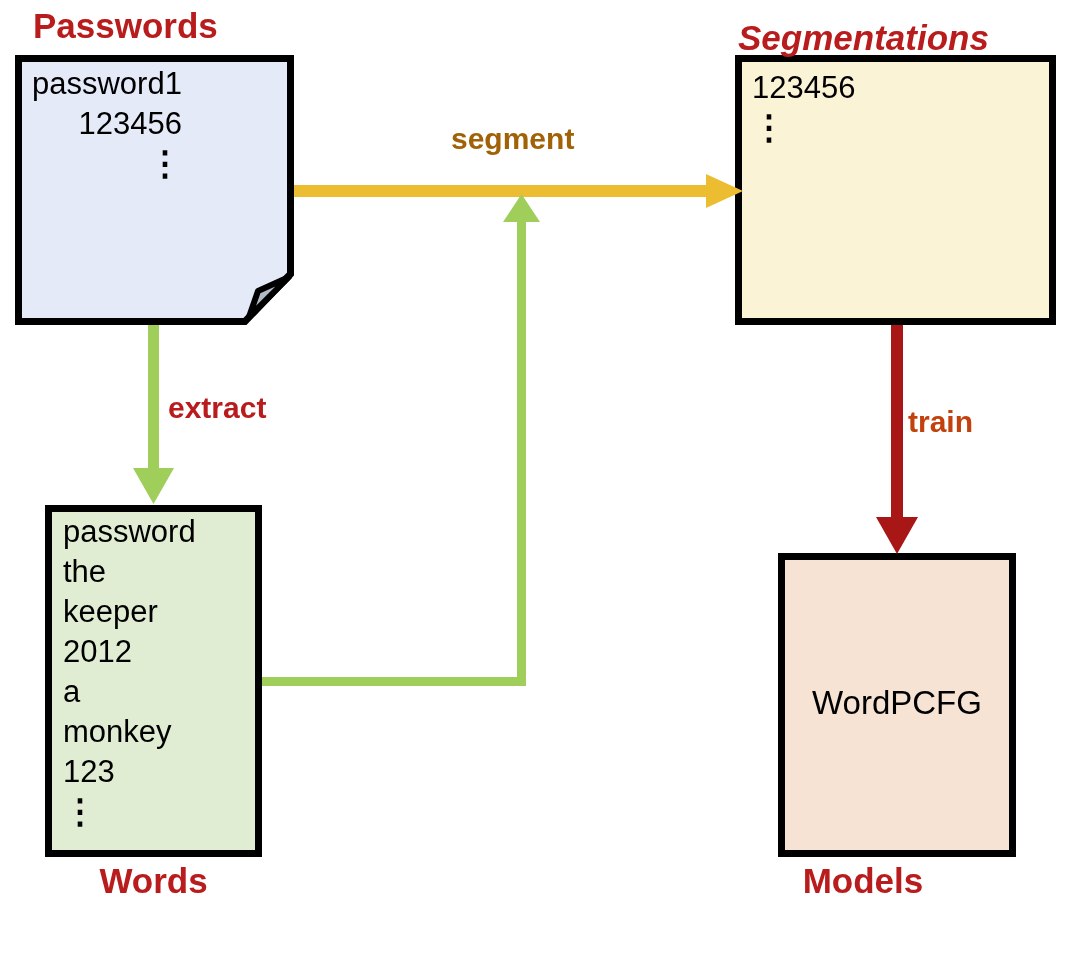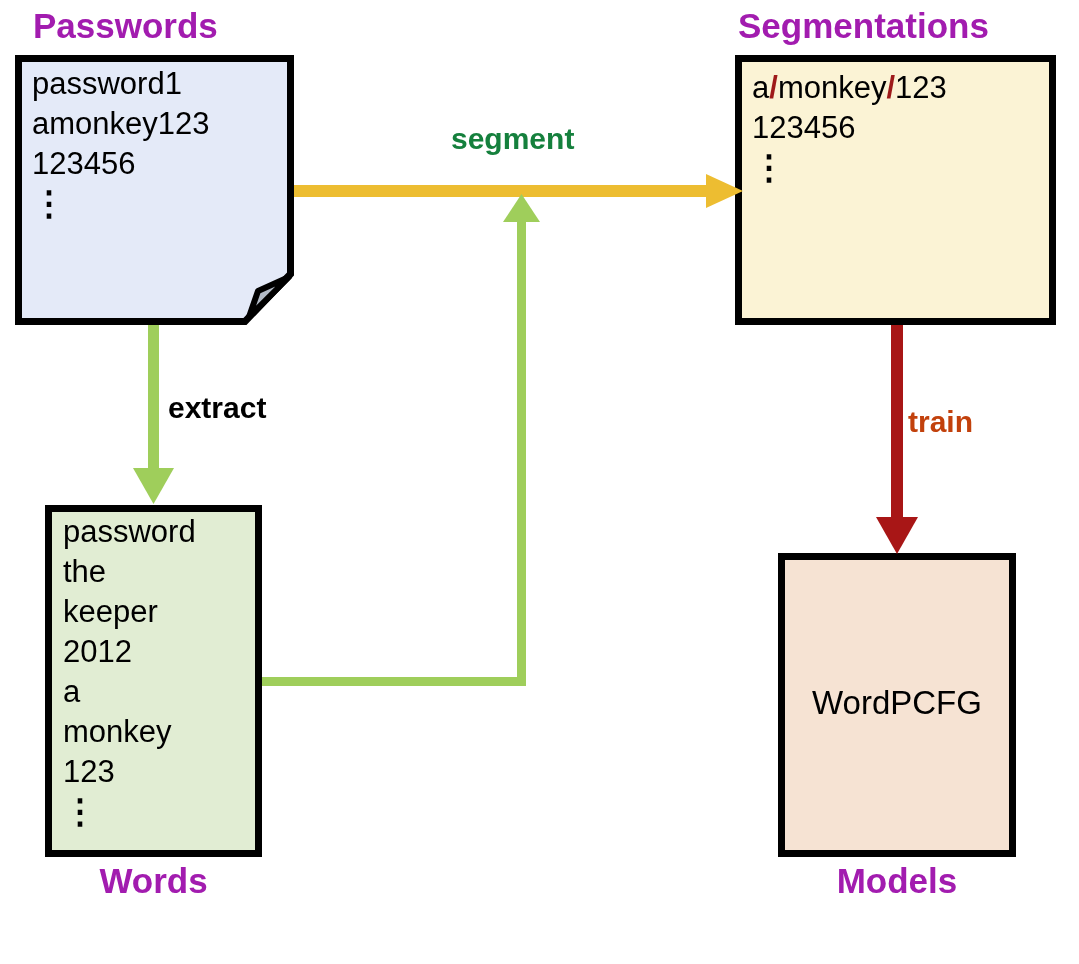--- a/index.html
+++ b/index.html
@@ -13,21 +13,21 @@
   }
   .layer {
     position: absolute;
     left: 0; top: 0;
     width: 1079px; height: 964px;
   }
   .abs { position: absolute; }
   .box-title {
     font-size: 35px;
     font-weight: bold;
-    color: #a21caf;
+    color: #b91c1c;
     white-space: nowrap;
   }
   .box-label-center { text-align: center; }
   .box-content {
     font-size: 31px;
     color: #000000;
     line-height: 40px;
     white-space: nowrap;
   }
   .line { height: 40px; }
@@ -40,22 +40,22 @@
     font-weight: 900;
     line-height: 38px;
     letter-spacing: 0;
     color: #000000;
   }
   .arrow-label {
     font-size: 30px;
     font-weight: bold;
     white-space: nowrap;
   }
-  .label-segment { color: #15803d; }
-  .label-extract { color: #000000; }
+  .label-segment { color: #a16207; }
+  .label-extract { color: #b91c1c; }
   .label-train   { color: #c2410c; }
   .wordpcfg {
     display: flex;
     align-items: center;
     justify-content: center;
     font-size: 33px;
     color: #000000;
   }
 </style>
 </head>
@@ -92,46 +92,44 @@
       <polygon points="503,222 540,222 521.5,194"></polygon>
     </g>
 
     <g fill="#A81616">
       <rect x="891" y="325" width="12" height="192"></rect>
       <polygon points="876,517 918,517 897,554"></polygon>
     </g>
   </svg>
 
   <div class="abs box-title" style="left:33px; top:6px;">Passwords</div>
-  <div class="abs box-content" style="left:32px; top:64px;">
+  <div class="abs box-content" style="left:32px; top:64px;text-align:right;">
     <div class="line">password1</div>
-    <div class="line">amonkey123</div>
     <div class="line">123456</div>
     <div class="vdots">⋮</div>
   </div>
 
-  <div class="abs box-title" style="left:738px; top:6px;">Segmentations</div>
+  <div class="abs box-title" style="left:738px; top:18px;font-style:italic;">Segmentations</div>
   <div class="abs box-content" style="left:752px; top:68px;">
-    <div class="line"><span>a</span><span class="slash">/</span><span>monkey</span><span class="slash">/</span><span>123</span></div>
     <div class="line">123456</div>
     <div class="vdots">⋮</div>
   </div>
 
   <div class="abs box-content" style="left:63px; top:512px;">
     <div class="line">password</div>
     <div class="line">the</div>
     <div class="line">keeper</div>
     <div class="line">2012</div>
     <div class="line">a</div>
     <div class="line">monkey</div>
     <div class="line">123</div>
     <div class="vdots">⋮</div>
   </div>
   <div class="abs wordpcfg" style="left:778px; top:553px; width:238px; height:300px;">WordPCFG</div>
 
   <div class="abs box-title box-label-center" style="left:45px; top:861px; width:217px;">Words</div>
-  <div class="abs box-title box-label-center" style="left:778px; top:861px; width:238px;">Models</div>
+  <div class="abs box-title box-label-center" style="left:744px; top:861px; width:238px;">Models</div>
 
   <div class="abs arrow-label label-segment" style="left:451px; top:122px;">segment</div>
   <div class="abs arrow-label label-extract" style="left:168px; top:391px;">extract</div>
   <div class="abs arrow-label label-train" style="left:908px; top:405px;">train</div>
 
 </div>
 
 </body></html>

